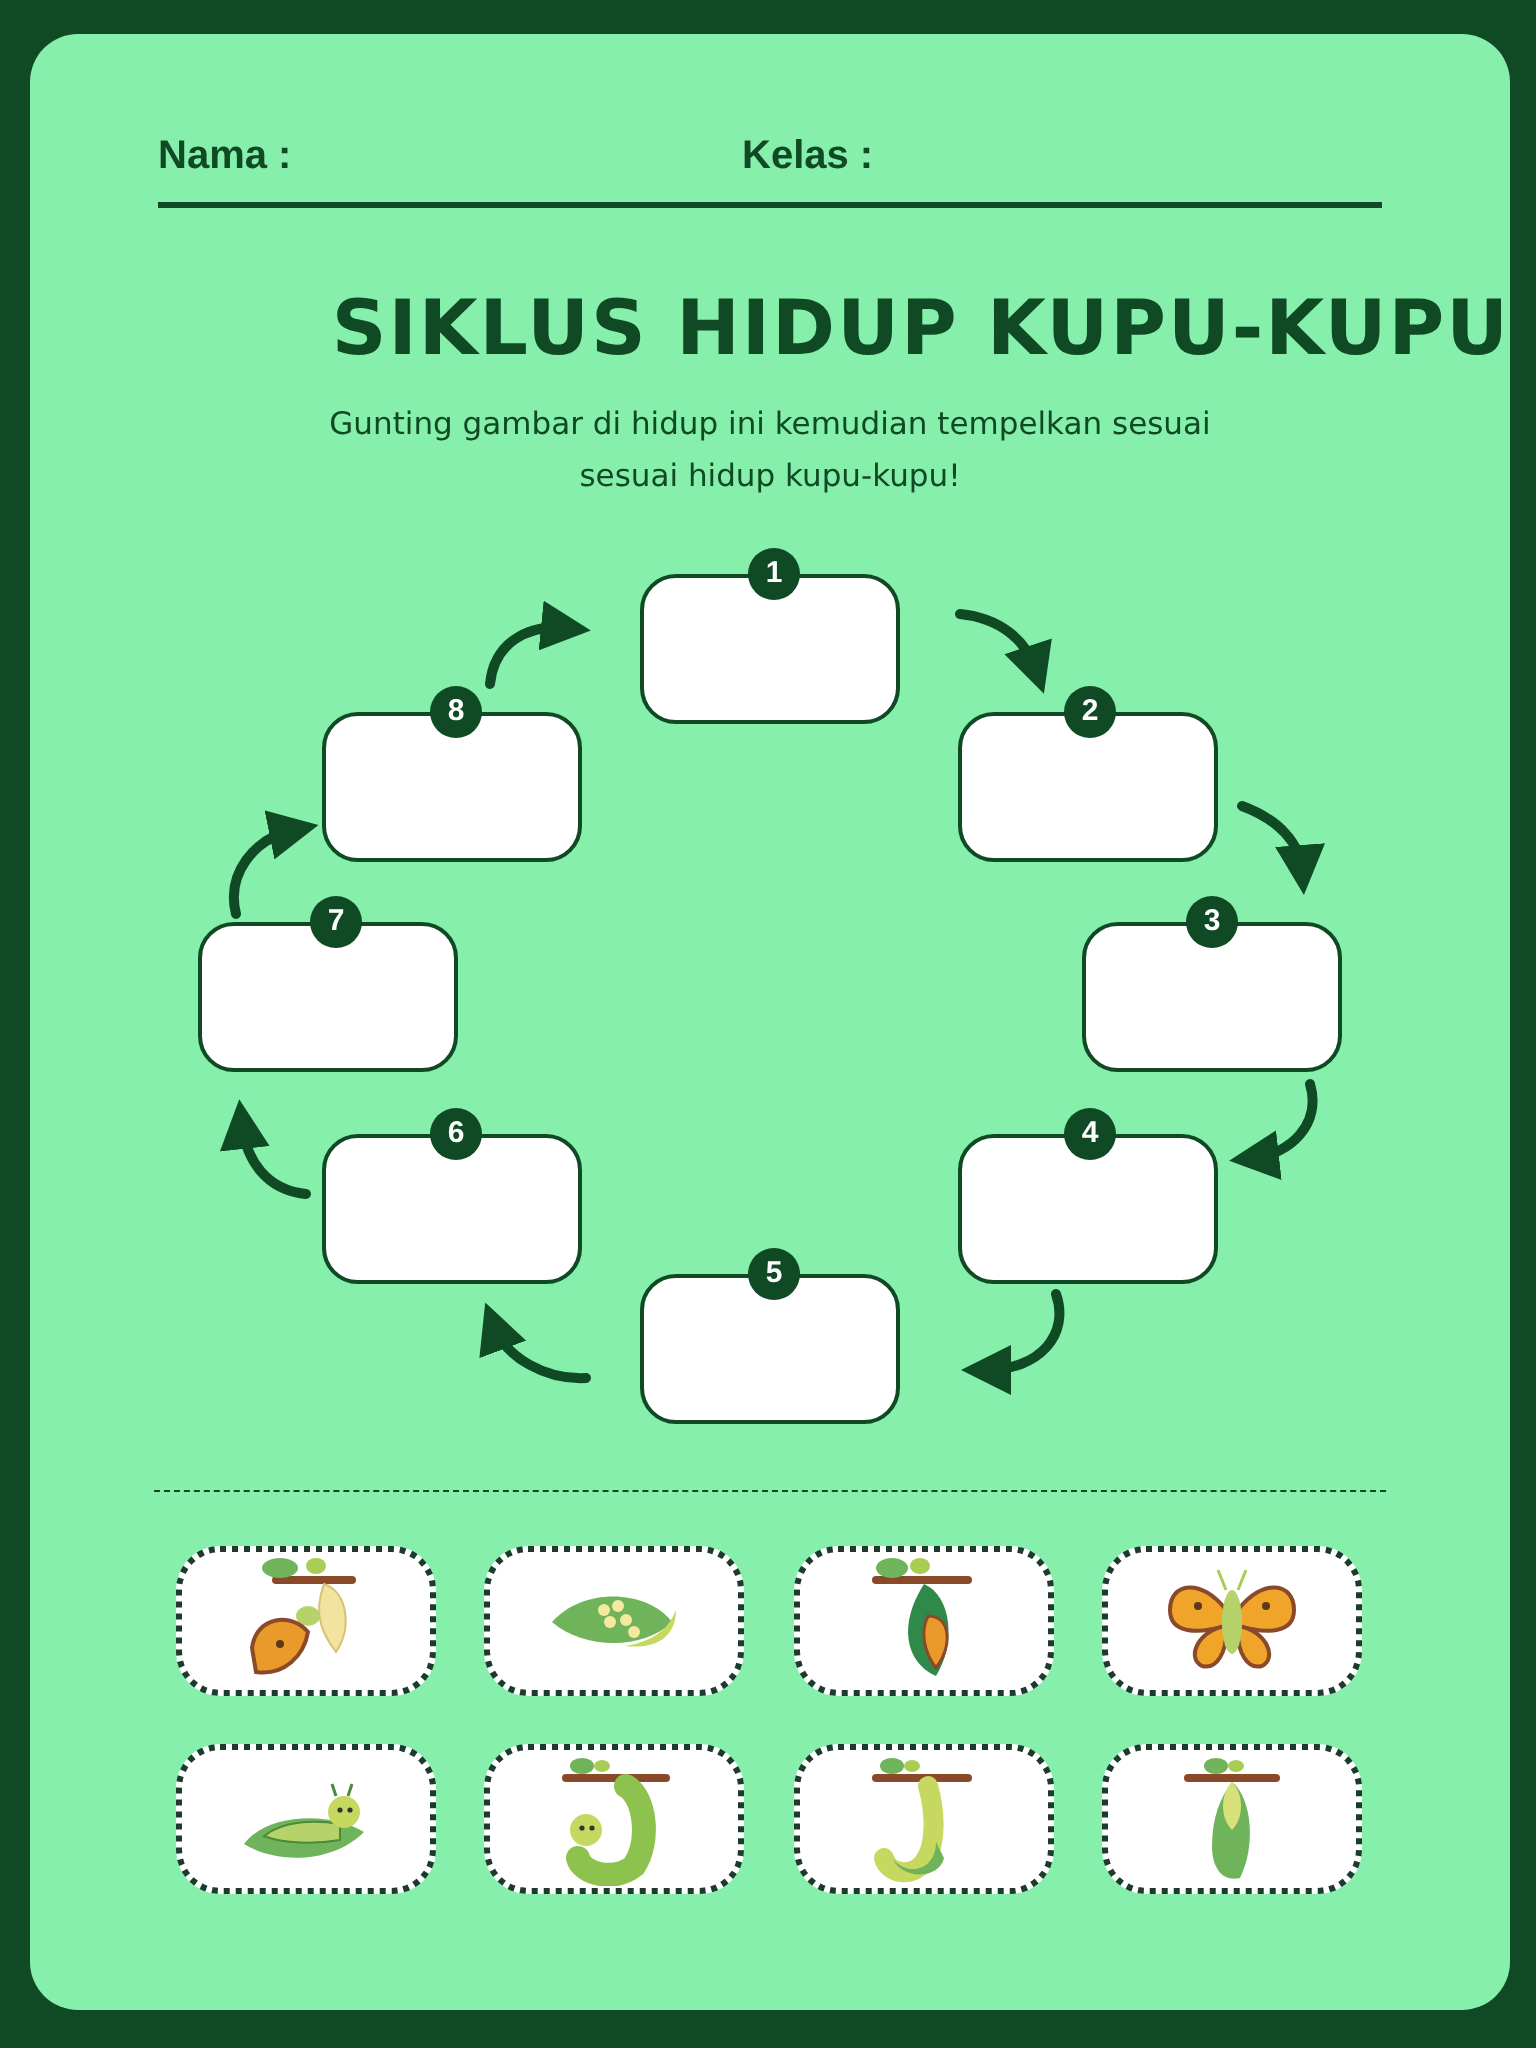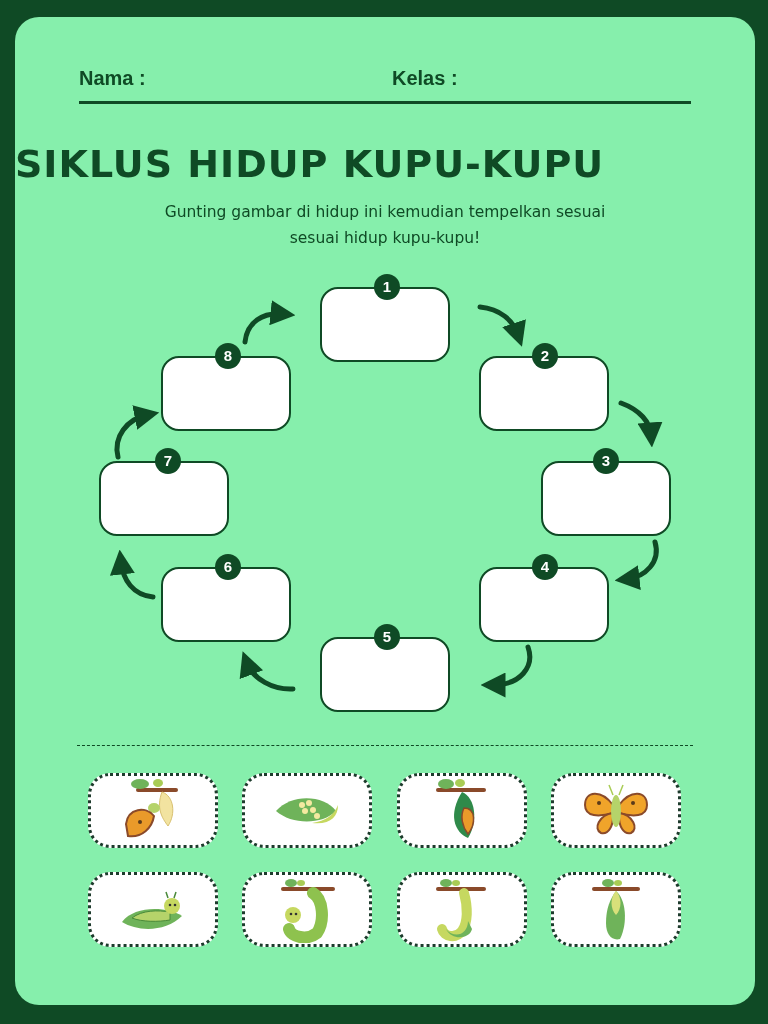--- a/index.html
+++ b/index.html
@@ -2,35 +2,35 @@
 <html><head>
 <meta charset="utf-8">
 <style>
   * { box-sizing: border-box; margin: 0; padding: 0; }
   html, body { width: 768px; height: 1024px; overflow: hidden; }
   body { background: #0f4a25; position: relative; font-family: "DejaVu Sans", sans-serif; color: #0f4a25; }
   .sheet { position: absolute; left: 15px; top: 17px; width: 740px; height: 988px; background: #86efac; border-radius: 24px; }
   .abs { position: absolute; }
   .label { font-family: "Liberation Sans", sans-serif; font-weight: bold; font-size: 20px; color: #0f4a25; }
   .rule { position: absolute; left: 64px; top: 84px; width: 612px; height: 3px; background: #0f4a25; }
-  .title { position: absolute; left: 0; width: 740px; top: 125px; text-align: left; font-family: "DejaVu Sans", sans-serif; font-weight: bold; font-size: 38px; letter-spacing: 1px; color: #0f4a25; }
+  .title { position: absolute; left: 0; width: 740px; top: 125px; text-align: right; font-family: "DejaVu Sans", sans-serif; font-weight: bold; font-size: 38px; letter-spacing: 1px; color: #0f4a25; }
   .instr { position: absolute; left: 0; width: 740px; top: 182px; text-align: center; font-family: "DejaVu Sans", sans-serif; font-size: 15.5px; line-height: 26px; color: #0f4a25; }
   .box { position: absolute; width: 130px; height: 75px; border: 2.5px solid #0f4a25; border-radius: 18px; background: #fff; }
   .badge { position: absolute; width: 26px; height: 26px; border-radius: 50%; background: #0f4a25; color: #fff; font-family: "Liberation Sans", sans-serif; font-weight: bold; font-size: 15px; line-height: 26px; text-align: center; }
   .dash { position: absolute; left: 62px; top: 728px; width: 616px; height: 0; border-top: 1.8px dashed #0f4a25; }
   .card { position: absolute; width: 130px; height: 75px; border: 3px dotted #1d3b2c; border-radius: 22px; background: #fff; display: flex; align-items: center; justify-content: center; }
   svg.arrow { position: absolute; overflow: visible; }
 </style>
 </head>
 <body>
 
 <div class="sheet">
 
   <div class="abs label" style="left:64px; top:50px;">Nama :</div>
-  <div class="abs label" style="left:377px; top:50px;">Kelas :</div>
+  <div class="abs label" style="left:356px; top:50px;">Kelas :</div>
   <div class="rule"></div>
 
   <div class="title">SIKLUS HIDUP KUPU-KUPU</div>
   <div class="instr">
     <div>Gunting gambar di hidup ini kemudian tempelkan sesuai</div>
     <div>sesuai hidup kupu-kupu!</div>
   </div>
 
   <div class="box" style="left:305px; top:270px;">
     <div class="badge" style="left:52px; top:-15px;">1</div>

